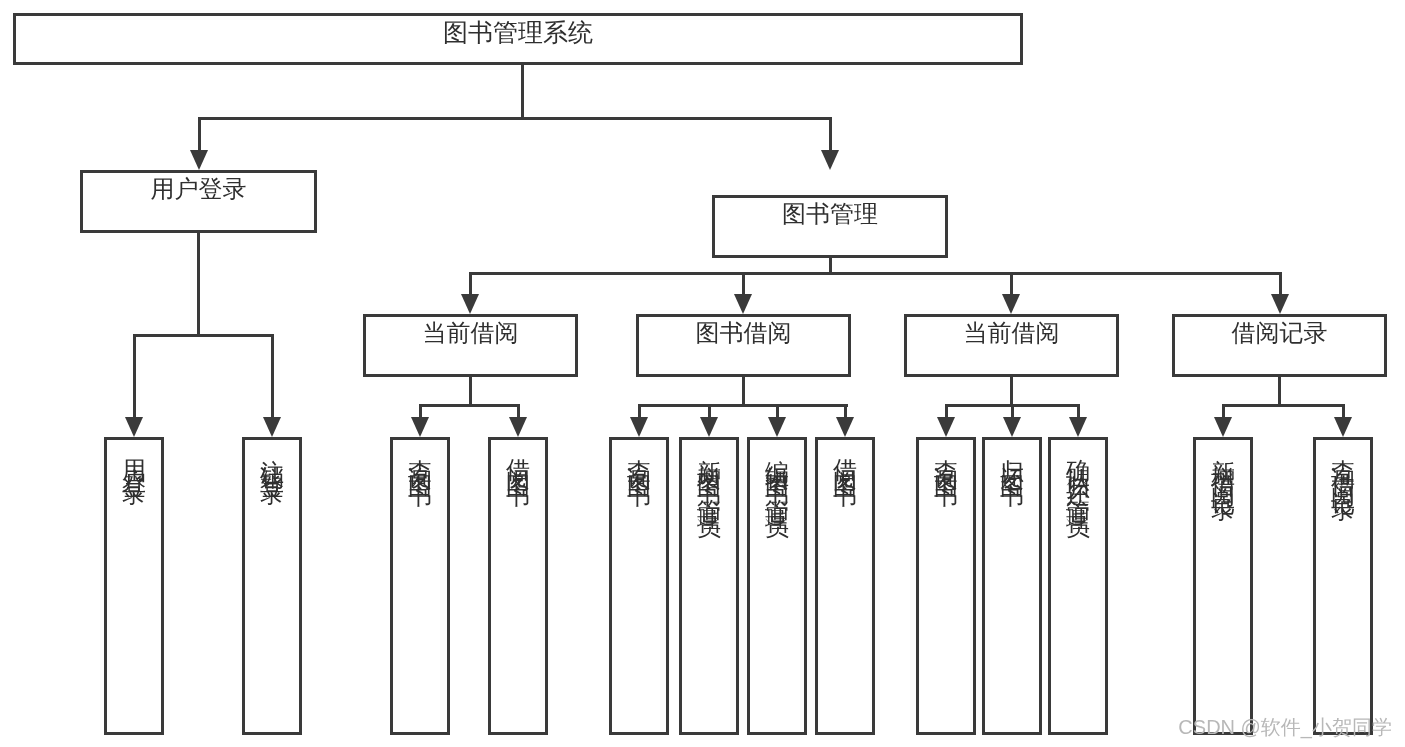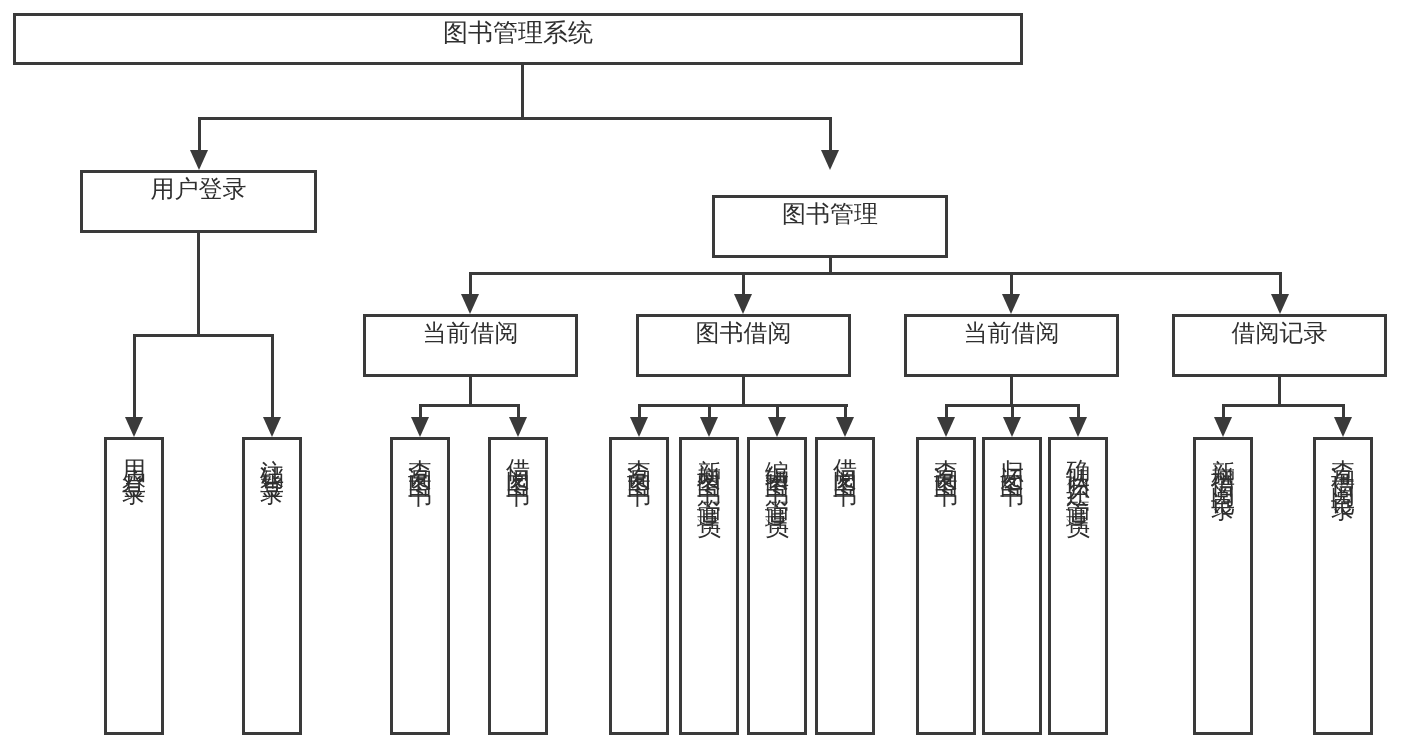--- a/index.html
+++ b/index.html
@@ -172,14 +172,15 @@
     <span class="vlabel">确认归还（管理员）</span>
   </div>
 
   <div class="box" style="left:1193px;top:437px;width:60px;height:298px;">
     <span class="vlabel">新增借阅记录</span>
   </div>
   <div class="box" style="left:1313px;top:437px;width:60px;height:298px;">
     <span class="vlabel">查询借阅记录</span>
   </div>
 
+  <div class="watermark">CSDN @软件_小贺同学</div>
 
 </div>
 
 </body></html>

